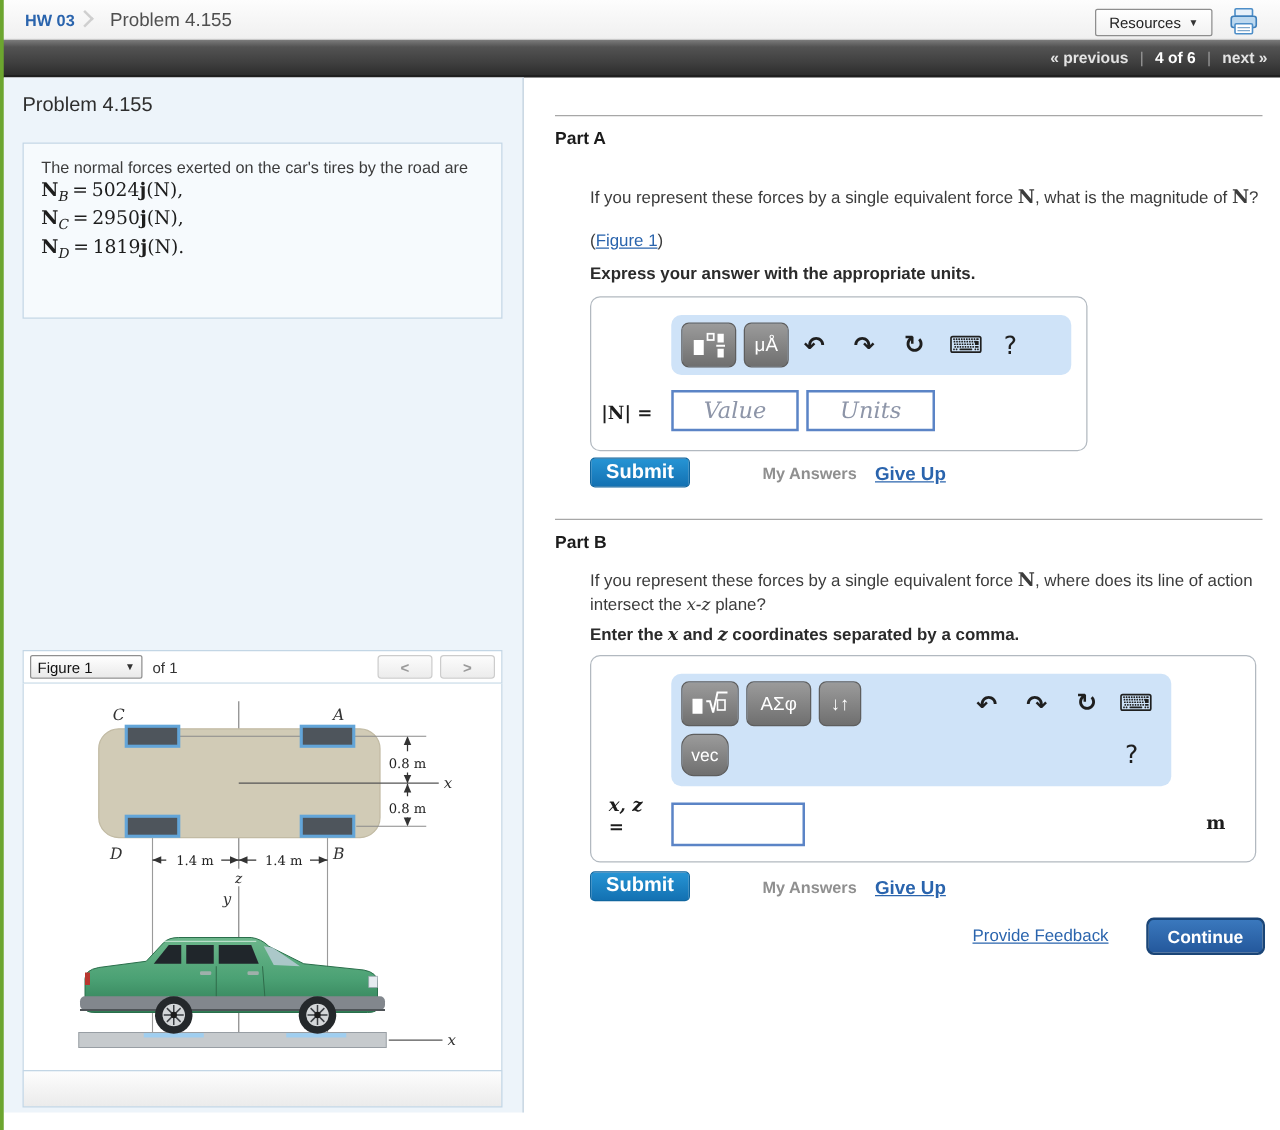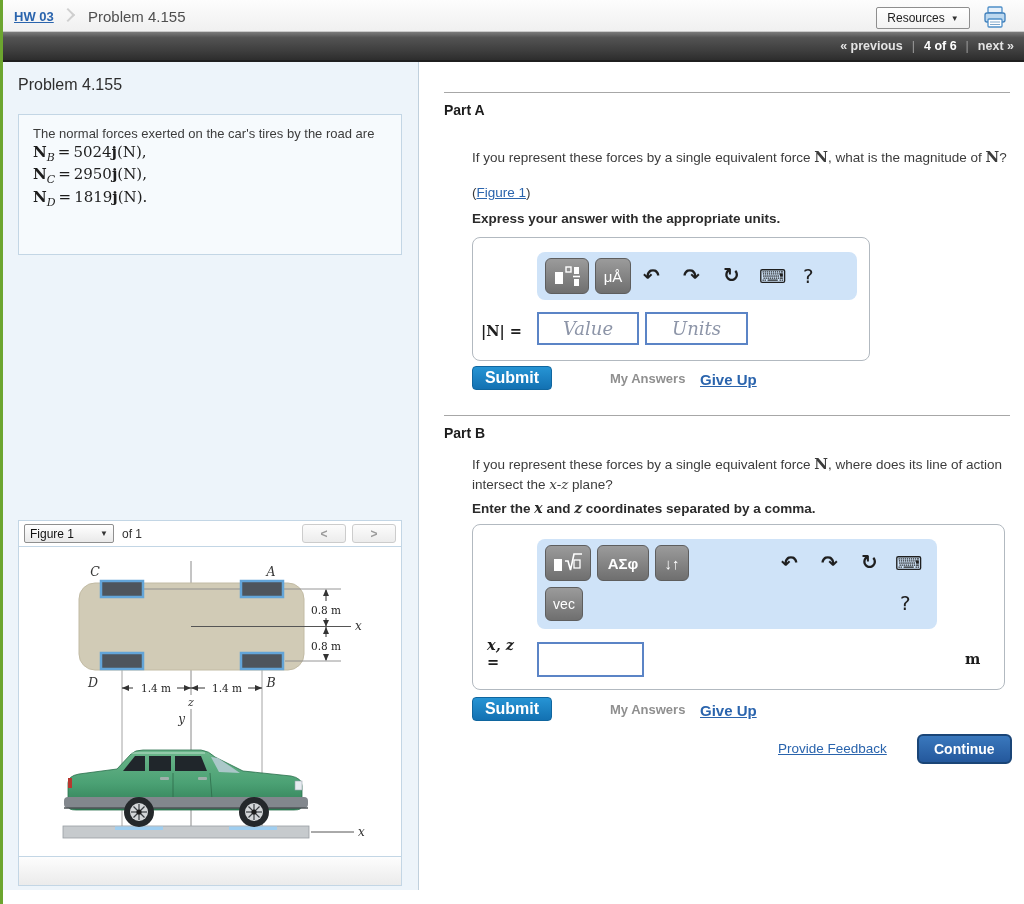--- a/index.html
+++ b/index.html
@@ -4,22 +4,22 @@
 <style>
   * { margin:0; padding:0; box-sizing:border-box; }
   html,body { background:#fff; }
   body { font-family:"Liberation Sans", sans-serif; }
   #app { position:relative; width:1024px; height:904px; background:#fff; overflow:hidden; }
 
   
   .green-edge { position:absolute; left:0; top:0; width:3px; height:904px; background:#6ca52f; z-index:9; }
   .topbar { position:absolute; left:0; top:0; width:1024px; height:32px;
             background:linear-gradient(#fdfdfd,#f0f0f0); border-bottom:1px solid #c9c9c9; }
-  .hw-link { position:absolute; left:14px; top:9px; font-size:13px; font-weight:bold;
-             color:#2a64ad; text-decoration:underline; cursor:pointer; }
+  .hw-link { position:absolute; left:20px; top:9px; font-size:13px; font-weight:bold;
+             color:#2a64ad; cursor:pointer; }
   .crumb-sep { position:absolute; left:63px; top:10px; width:10px; height:10px;
                border-top:2px solid #cfcfcf; border-right:2px solid #cfcfcf; transform:rotate(45deg); }
   .top-title { position:absolute; left:88px; top:8px; font-size:15px; color:#4f4f4f; }
   .resources-btn { position:absolute; left:876px; top:7px; width:94px; height:22px;
                    background:linear-gradient(#fff,#f2f2f2); border:1px solid #8e8e8e; border-radius:2px;
                    font-size:12px; color:#222; display:flex; align-items:center; justify-content:center; gap:6px; cursor:pointer; }
   .resources-btn .arr { font-size:8px; color:#333; }
   .print-btn { position:absolute; left:982px; top:5px; width:26px; height:24px; cursor:pointer; }
 
   .navbar { position:absolute; left:0; top:32px; width:1024px; height:30px;
@@ -318,27 +318,27 @@
 
   <div class="ans-box" style="left:472px; top:524px; width:533px; height:166px;">
     <div class="eq-toolbar" style="left:64px; top:14px; width:400px; height:90px;">
       <div class="tb-btn" style="left:8px; top:6px; width:46px; height:36px;">
         <svg width="30" height="22" viewBox="0 0 30 22">
           <rect x="1" y="7" width="8" height="12" fill="#fff"></rect>
           <path d="M12,9 L15,9 L17.5,18 L21,2 L29,2" fill="none" stroke="#fff" stroke-width="1.6"></path>
           <rect x="21" y="8" width="6" height="8" fill="none" stroke="#fff" stroke-width="1.3"></rect>
         </svg>
       </div>
-      <div class="tb-btn" style="left:60px; top:6px; width:52px; height:36px;font-weight:bold;">ΑΣφ</div>
+      <div class="tb-btn" style="left:60px; top:6px; width:52px; height:36px;">ΑΣφ</div>
       <div class="tb-btn" style="left:118px; top:6px; width:34px; height:36px;">↓↑</div>
       <span class="tb-ico" style="left:244px; top:14px;">↶</span>
       <span class="tb-ico" style="left:284px; top:14px;">↷</span>
       <span class="tb-ico" style="left:324px; top:13px;">↻</span>
       <span class="tb-ico" style="left:358px; top:15px; font-size:19px;">⌨</span>
-      <div class="tb-btn" style="left:8px; top:48px; width:38px; height:34px; font-size:14px;">vec</div>
+      <div class="tb-btn" style="left:8px; top:48px; width:38px; height:34px; font-size:14px;border-radius:10px;">vec</div>
       <span class="tb-ico" style="left:363px; top:54px; font-weight:normal;">?</span>
     </div>
     <div class="ans-label" style="position:absolute; left:14px; top:112px; line-height:1.15;">
       <span class="mit" style="font-weight:bold;">x, z</span><br>
       <span>=</span>
     </div>
     <input class="ans-input" style="position: absolute; left: 64px; top: 117px; width: 107px; height: 35px;">
     <span class="ans-label" style="position:absolute; left:492px; top:125px;">m</span>
   </div>
 

